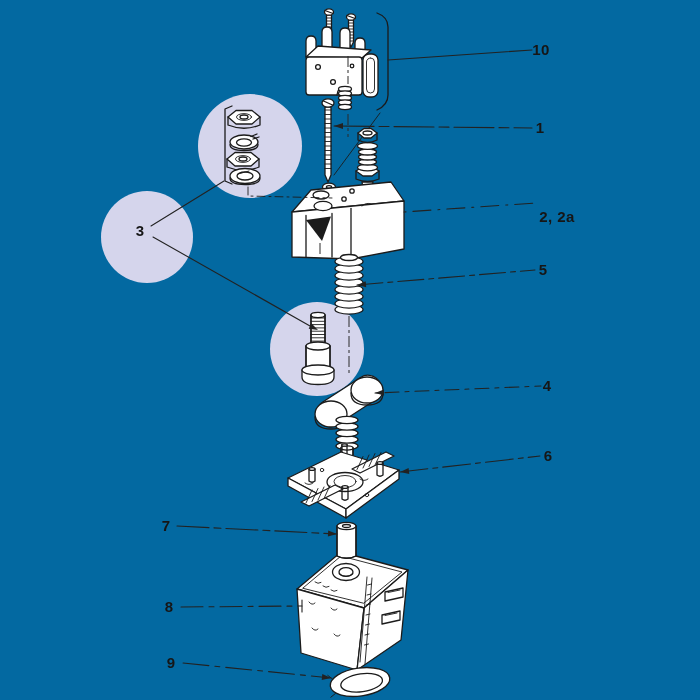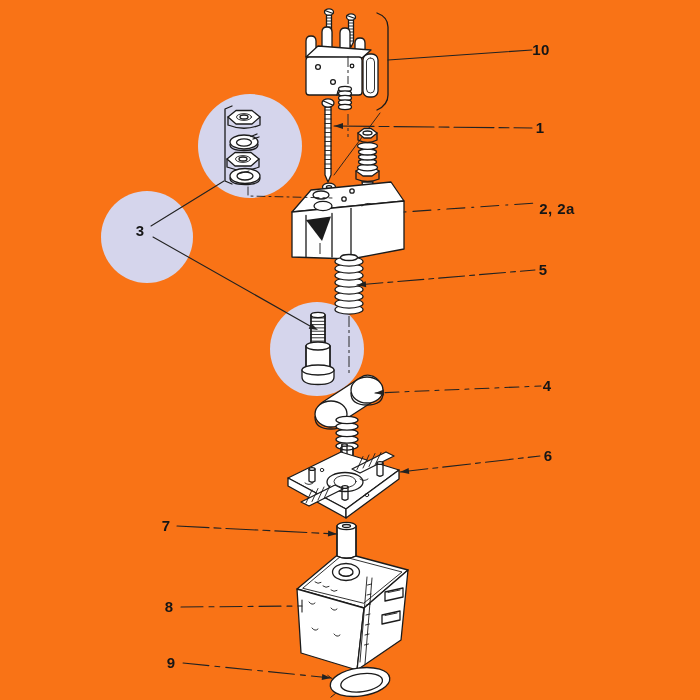--- a/index.html
+++ b/index.html
@@ -1,16 +1,16 @@
 <!DOCTYPE html>
 <html><head>
 <meta charset="utf-8">
 <style>
   html,body{margin:0;padding:0;background:#fff;}
-  .stage{position:relative;width:700px;height:700px;background:#f97316;overflow:hidden;
+  .stage{position:relative;width:700px;height:700px;background:#0369a1;overflow:hidden;
          font-family:"Liberation Sans",sans-serif;}
   .stage svg{position:absolute;left:0;top:0;}
   .lbl{position:absolute;transform:translate(-50%,-50%);
        font:700 15px "Liberation Sans",sans-serif;color:#161616;letter-spacing:.4px;
        white-space:nowrap;}
   
   .wh{fill:#ffffff;stroke:#1b1b1b;stroke-width:1.3;stroke-linejoin:round;stroke-linecap:round;}
   .ln{fill:none;stroke:#1b1b1b;stroke-width:1.3;stroke-linejoin:round;stroke-linecap:round;}
   .thin{fill:none;stroke:#1b1b1b;stroke-width:.9;stroke-linejoin:round;stroke-linecap:round;}
   .dk{fill:#1b1b1b;stroke:none;}
@@ -245,21 +245,21 @@
     <path class="ldr" d="M183,663 L331,678" stroke-dasharray="26 6 5 6"></path>
     <polygon class="arw" points="331,678 321.7,680.1 322.3,674.1"></polygon>
     <path class="ldr" d="M151,226 L224,181"></path>
     <path class="ldr" d="M153,237 L310,326"></path>
     <polygon class="arw" points="318,330 308.7,328.7 311.3,323.3"></polygon>
   </g>
 </svg>
 
   <div class="lbl" style="left:541px;top:49px">10</div>
   <div class="lbl" style="left:540px;top:127px">1</div>
-  <div class="lbl" style="left:557px;top:208px">2, 2a</div>
+  <div class="lbl" style="left:557px;top:216px">2, 2a</div>
   <div class="lbl" style="left:543px;top:269px">5</div>
   <div class="lbl" style="left:547px;top:385px">4</div>
   <div class="lbl" style="left:548px;top:455px">6</div>
   <div class="lbl" style="left:140px;top:230px">3</div>
   <div class="lbl" style="left:166px;top:525px">7</div>
   <div class="lbl" style="left:169px;top:606px">8</div>
   <div class="lbl" style="left:171px;top:662px">9</div>
 </div>
 
 </body></html>

